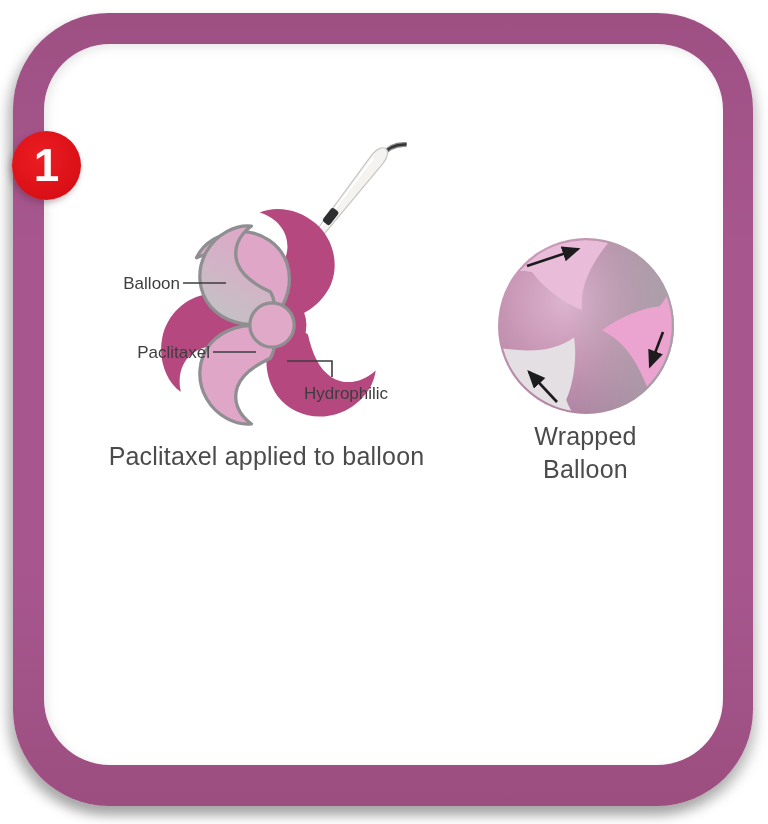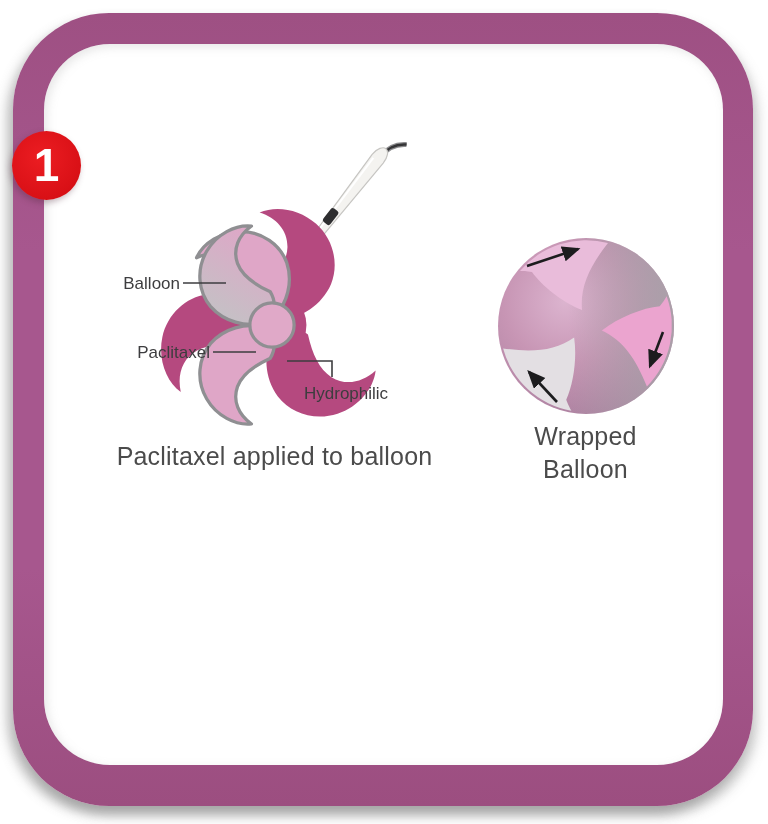--- a/index.html
+++ b/index.html
@@ -25,21 +25,21 @@
     box-shadow:-2px 3px 6px rgba(80,40,60,.35);
   }
   .badge span{
     color:#ffffff;font-size:46px;font-weight:bold;line-height:1;
     transform:translateY(-1px);
   }
   .caption{
     position:absolute;color:#4b4b4b;font-size:25px;line-height:33px;
     text-align:center;letter-spacing:.2px;
   }
-  .caption-left{left:52px;top:440px;width:445px;}
+  .caption-left{left:44px;top:440px;width:445px;}
   .caption-right{left:488px;top:420px;width:195px;}
   svg{position:absolute;overflow:visible;}
   .svg-left{left:100px;top:135px;}
   .svg-right{left:480px;top:228px;}
   .lbl{fill:#3d3d3f;font-size:17px;font-family:"Liberation Sans","DejaVu Sans",sans-serif;}
 </style>
 </head>
 <body>
 
 <div class="card">

